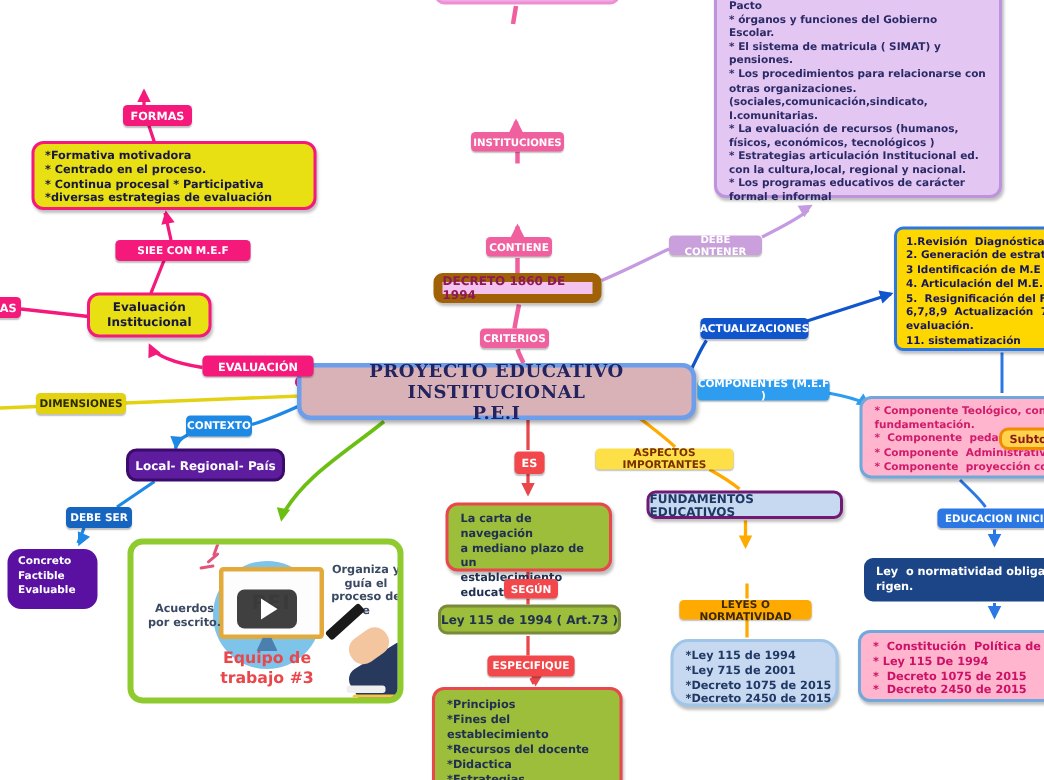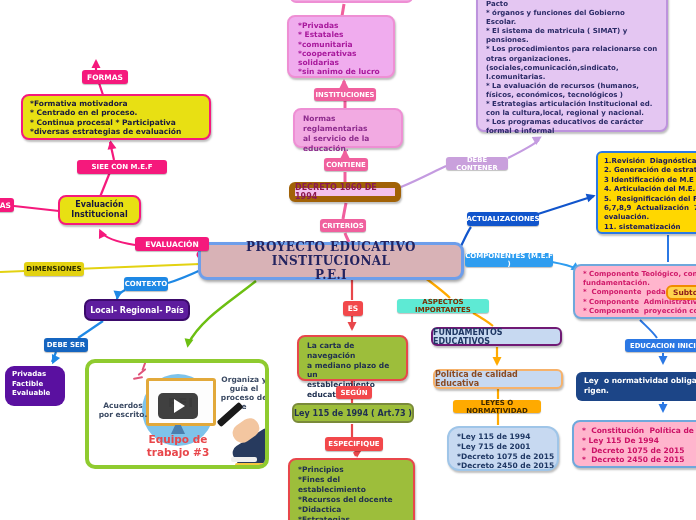--- a/index.html
+++ b/index.html
@@ -119,21 +119,21 @@
      border-radius:8px;font-size:7.5px;color:#203050;padding:4px 8px;line-height:9.8px;font-weight:bold;}
   #l-segun{left:336px;top:386px;width:36px;height:13px;background:#F2484B;font-size:7px;}
   #n-ley115{left:292px;top:403px;width:122px;height:20px;background:#9DBE3B;border:2px solid #7a8a3a;
      border-radius:6px;display:flex;align-items:center;justify-content:center;color:#203050;
      font-size:8px;font-weight:bold;}
   #l-especifique{left:325px;top:437px;width:58px;height:14px;background:#F2484B;font-size:7px;}
   #n-principios{left:288px;top:458px;width:127px;height:70px;background:#9DBE3B;border:2px solid #E8474B;
      border-radius:8px;font-size:7.5px;color:#203050;padding:5px 8px;line-height:10px;font-weight:bold;}
 
   
-  #l-aspectos{left:397px;top:299px;width:92px;height:14px;background:#5eead4;color:#7B2D00;font-size:7px;}
+  #l-aspectos{left:397px;top:299px;width:92px;height:14px;background:#fde047;color:#7B2D00;font-size:7px;}
   #n-fundamentos{left:431px;top:327px;width:131px;height:19px;background:#C7D9F1;border:2px solid #701a75;
      border-radius:6px;display:flex;align-items:center;justify-content:center;color:#1F3864;
      font-size:8px;font-weight:bold;}
   #n-politica{left:433px;top:369px;width:130px;height:20px;background:#C7D9F1;border:2px solid #F6B26B;
      border-radius:6px;display:flex;align-items:center;justify-content:center;color:#8a4a21;
      font-size:8px;font-weight:bold;}
   #l-leyes{left:453px;top:400px;width:88px;height:13px;background:#FFAA00;color:#3d2800;font-size:7px;}
   #n-leyeslist{left:447px;top:426px;width:112px;height:45px;background:#C7D9F1;border:2px solid #9FC5E8;
      border-radius:12px;font-size:7.5px;color:#1F3864;padding:4px 8px;line-height:9.8px;font-weight:bold;
      white-space:pre;}
@@ -247,21 +247,21 @@
   <div class="node pill" id="l-siee">SIEE CON M.E.F</div>
   <div class="node box shadow" id="n-evalinst">Evaluación
 Institucional</div>
   <div class="node pill" id="l-ascut">AS</div>
   <div class="node pill" id="l-evaluacion">EVALUACIÓN</div>
 
   <div class="node pill" id="l-dimensiones">DIMENSIONES</div>
   <div class="node pill" id="l-contexto">CONTEXTO</div>
   <div class="node" id="n-local">Local-  Regional-  País</div>
   <div class="node pill" id="l-debeser">DEBE SER</div>
-  <div class="node" id="n-concreto">Privadas
+  <div class="node" id="n-concreto">Concreto
 Factible
 Evaluable</div>
 
   <div class="node" id="video">
     <div id="v-circle"></div>
     <div class="v-spark" style="left:48px;top:8px;transform:rotate(-40deg);"></div>
     <div class="v-spark" style="left:44px;top:14px;transform:rotate(-10deg);"></div>
     <div class="v-spark" style="left:50px;top:2px;transform:rotate(-70deg);"></div>
     <div id="v-board">
       <span id="v-board-text">PEI</span>
@@ -282,30 +282,21 @@
     <div id="v-logo2"></div>
     <div id="v-play"><div class="tri"></div></div>
   </div>
 
   <div class="node" id="n-center">PROYECTO EDUCATIVO INSTITUCIONAL
 P.E.I</div>
 
   <div class="node pill" id="l-criterios">CRITERIOS</div>
   <div class="node shadow" id="n-decreto">DECRETO 1860 DE 1994</div>
   <div class="node pill" id="l-contiene">CONTIENE</div>
-  <div class="node shadow" id="n-normas">Normas reglamentarias
-al servicio de la
-educación.</div>
   <div class="node pill" id="l-instituciones">INSTITUCIONES</div>
-  <div class="node shadow" id="n-privadas">*Privadas
-* Estatales
-*comunitaria
-*cooperativas
-solidarias
-*sin animo de lucro</div>
   <div class="node" id="n-topcut"></div>
 
   <div class="node pill" id="l-debecontener">DEBE CONTENER</div>
   <div class="node shadow" id="n-pacto">Pacto
 * órganos y funciones del  Gobierno
 Escolar.
 * El sistema de matricula  ( SIMAT) y
 pensiones.
 * Los procedimientos para relacionarse con
 otras organizaciones.
@@ -353,20 +344,19 @@
   <div class="node pill" id="l-especifique">ESPECIFIQUE</div>
   <div class="node shadow" id="n-principios">*Principios
 *Fines del establecimiento
 *Recursos del docente
 *Didactica
 *Estrategias  pedagógicas
 *Reglamento  (docente,</div>
 
   <div class="node pill" id="l-aspectos">ASPECTOS IMPORTANTES</div>
   <div class="node shadow" id="n-fundamentos">FUNDAMENTOS  EDUCATIVOS</div>
-  <div class="node shadow" id="n-politica">Política de calidad  Educativa</div>
   <div class="node pill" id="l-leyes">LEYES O NORMATIVIDAD</div>
   <div class="node shadow" id="n-leyeslist">*Ley 115 de 1994
 *Ley 715 de 2001
 *Decreto 1075 de 2015
 *Decreto 2450 de 2015</div>
 
 </div>
 
 </body></html>

